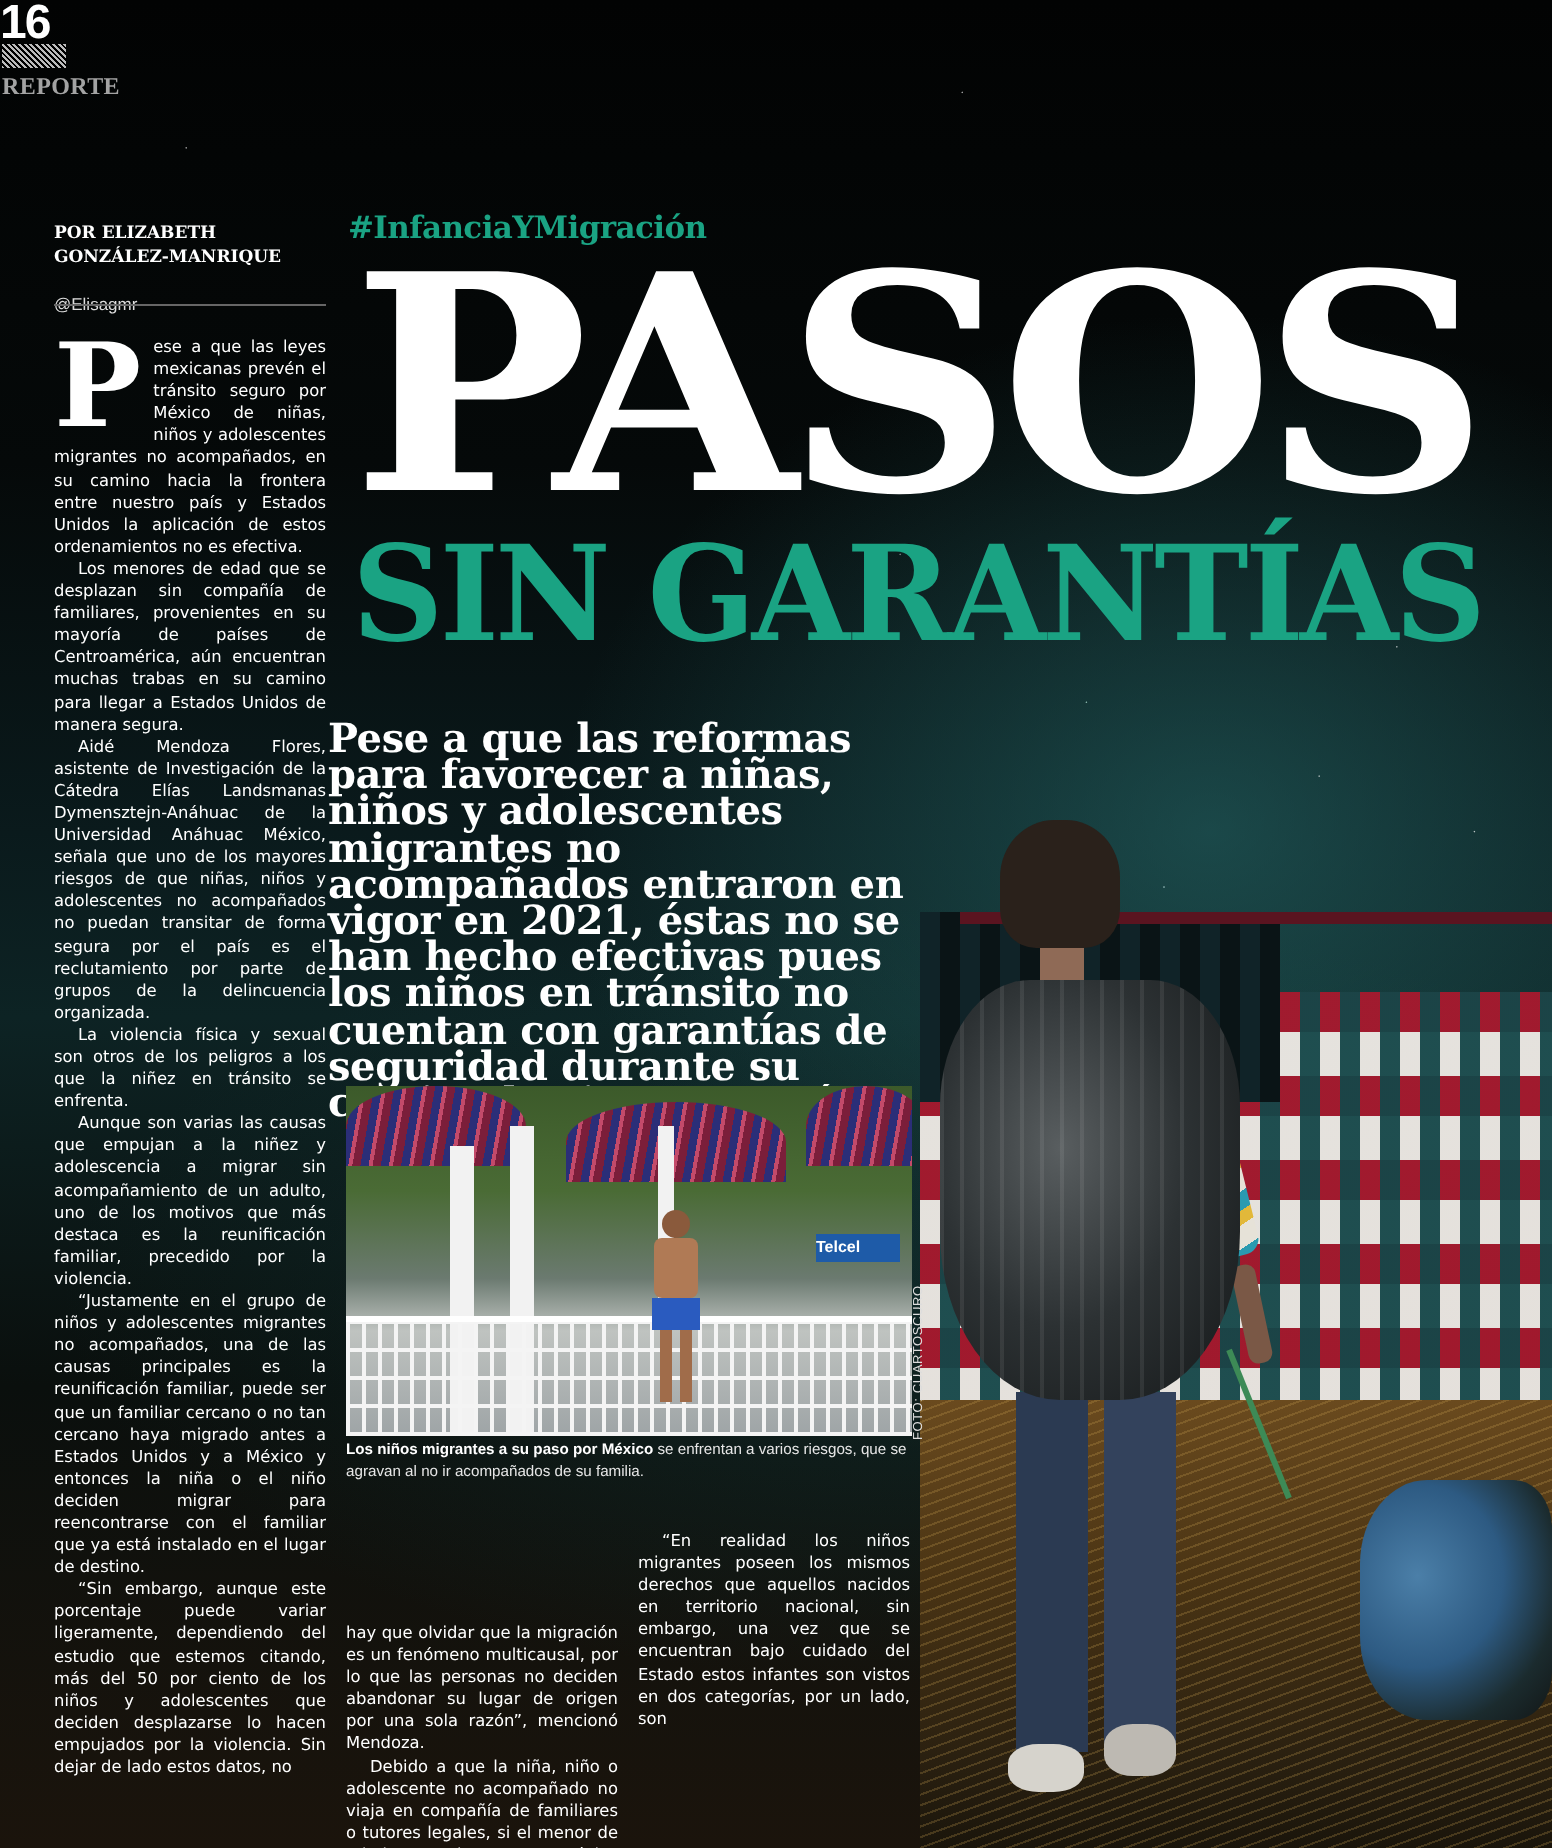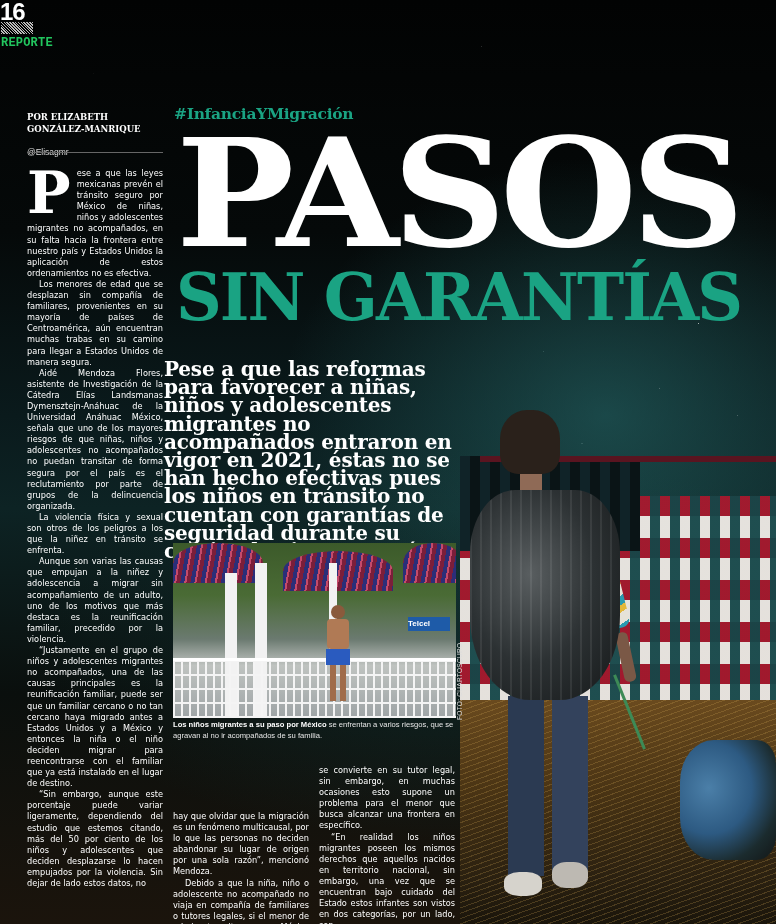--- a/index.html
+++ b/index.html
@@ -27,21 +27,21 @@
       radial-gradient(1px 1px at 58% 30%, #bbb, transparent 60%),
       radial-gradient(1px 1px at 95% 45%, #fff, transparent 60%),
       radial-gradient(1px 1px at 75% 48%, #dff, transparent 60%);
     opacity: 0.8;
   }
 
   
   .page-num { position: absolute; left: 0; top: -2px; font-family: "Liberation Sans", sans-serif; font-weight: 700; font-size: 24px; color: #fff; letter-spacing: -1px; }
   .page-hatch { position: absolute; left: 1px; top: 22px; width: 32px; height: 12px;
     background: repeating-linear-gradient(45deg, #bbb 0 1px, #000 1px 2px); }
-  .section { position: absolute; left: 1px; top: 36px; font-family: Liberation Mono, monospace; font-weight: 700; font-size: 12px; color: #22c55e; letter-spacing: 0.2px; }
+  .section { position: absolute; left: 1px; top: 36px; font-family: Liberation Serif, serif; font-weight: 700; font-size: 12px; color: #a3a3a3; letter-spacing: 0.2px; }
 
   
   .byline { position: absolute; left: 27px; top: 111px; width: 140px; }
   .byline .name { font-family: "DejaVu Serif", serif; font-weight: 700; font-size: 8.5px; line-height: 12px; color: #fff; }
   .byline .handle { font-size: 8.5px; color: #ddd; margin-top: 12px; }
   .byline-rule { position: absolute; left: 27px; top: 152px; width: 136px; height: 1px; background: #666; }
 
   
   .col { position: absolute; font-family: "DejaVu Sans", sans-serif; font-size: 8.2px; line-height: 11.1px; color: #fff; text-align: justify; hyphens: manual; }
   .col p { text-indent: 12px; }
@@ -145,21 +145,21 @@
 <div class="section">REPORTE</div>
 
 <div class="byline">
   <div class="name">POR ELIZABETH</div>
   <div class="name">GONZÁLEZ-MANRIQUE</div>
   <div class="handle">@Elisagmr</div>
 </div>
 <div class="byline-rule"></div>
 
 <div class="col col-1">
-  <p class="first"><span class="dropcap">P</span><span>ese a que las leyes mexicanas prevén el tránsito seguro por México de niñas, niños y adolescentes migrantes no acompañados, en su falta hacia la frontera entre nuestro país y Estados Unidos la aplicación de estos ordenamientos no es efectiva.</span></p>
+  <p class="first"><span class="dropcap">P</span><span>ese a que las leyes mexicanas prevén el tránsito seguro por México de niñas, niños y adolescentes migrantes no acompañados, en su camino hacia la frontera entre nuestro país y Estados Unidos la aplicación de estos ordenamientos no es efectiva.</span></p>
   <p>Los menores de edad que se desplazan sin compañía de familiares, provenientes en su mayoría de países de Centroamérica, aún encuentran muchas trabas en su camino para llegar a Estados Unidos de manera segura.</p>
   <p>Aidé Mendoza Flores, asistente de Investigación de la Cátedra Elías Landsmanas Dymensztejn-Anáhuac de la Universidad Anáhuac México, señala que uno de los mayores riesgos de que niñas, niños y adolescentes no acompañados no puedan transitar de forma segura por el país es el reclutamiento por parte de grupos de la delincuencia organizada.</p>
   <p>La violencia física y sexual son otros de los peligros a los que la niñez en tránsito se enfrenta.</p>
   <p>Aunque son varias las causas que empujan a la niñez y adolescencia a migrar sin acompañamiento de un adulto, uno de los motivos que más destaca es la reunificación familiar, precedido por la violencia.</p>
   <p>“Justamente en el grupo de niños y adolescentes migrantes no acompañados, una de las causas principales es la reunificación familiar, puede ser que un familiar cercano o no tan cercano haya migrado antes a Estados Unidos y a México y entonces la niña o el niño deciden migrar para reencontrarse con el familiar que ya está instalado en el lugar de destino.</p>
   <p>“Sin embargo, aunque este porcentaje puede variar ligeramente, dependiendo del estudio que estemos citando, más del 50 por ciento de los niños y adolescentes que deciden desplazarse lo hacen empujados por la violencia. Sin dejar de lado estos datos, no</p>
 </div>
 
 <div class="hashtag">#InfanciaYMigración</div>
 <div class="title-1">PASOS</div>
@@ -183,15 +183,14 @@
   </div>
 </div>
 <div class="credit">FOTO: CUARTOSCURO</div>
 <div class="caption"><b>Los niños migrantes a su paso por México</b><span> se enfrentan a varios riesgos, que se agravan al no ir acompañados de su familia.</span></div>
 
 <div class="col col-2">
   <p class="first">hay que olvidar que la migración es un fenómeno multicausal, por lo que las personas no deciden abandonar su lugar de origen por una sola razón”, mencionó Mendoza.</p>
   <p>Debido a que la niña, niño o adolescente no acompañado no viaja en compañía de familiares o tutores legales, si el menor de edad transita por México durante su camino a otro país, el Estado</p>
 </div>
 <div class="col col-3">
-  <p class="first">se convierte en su tutor legal, sin embargo, en muchas ocasiones esto supone un problema para el menor que busca alcanzar una frontera en específico.</p>
   <p>“En realidad los niños migrantes poseen los mismos derechos que aquellos nacidos en territorio nacional, sin embargo, una vez que se encuentran bajo cuidado del Estado estos infantes son vistos en dos categorías, por un lado, son</p>
 </div>
 
 </body></html>

